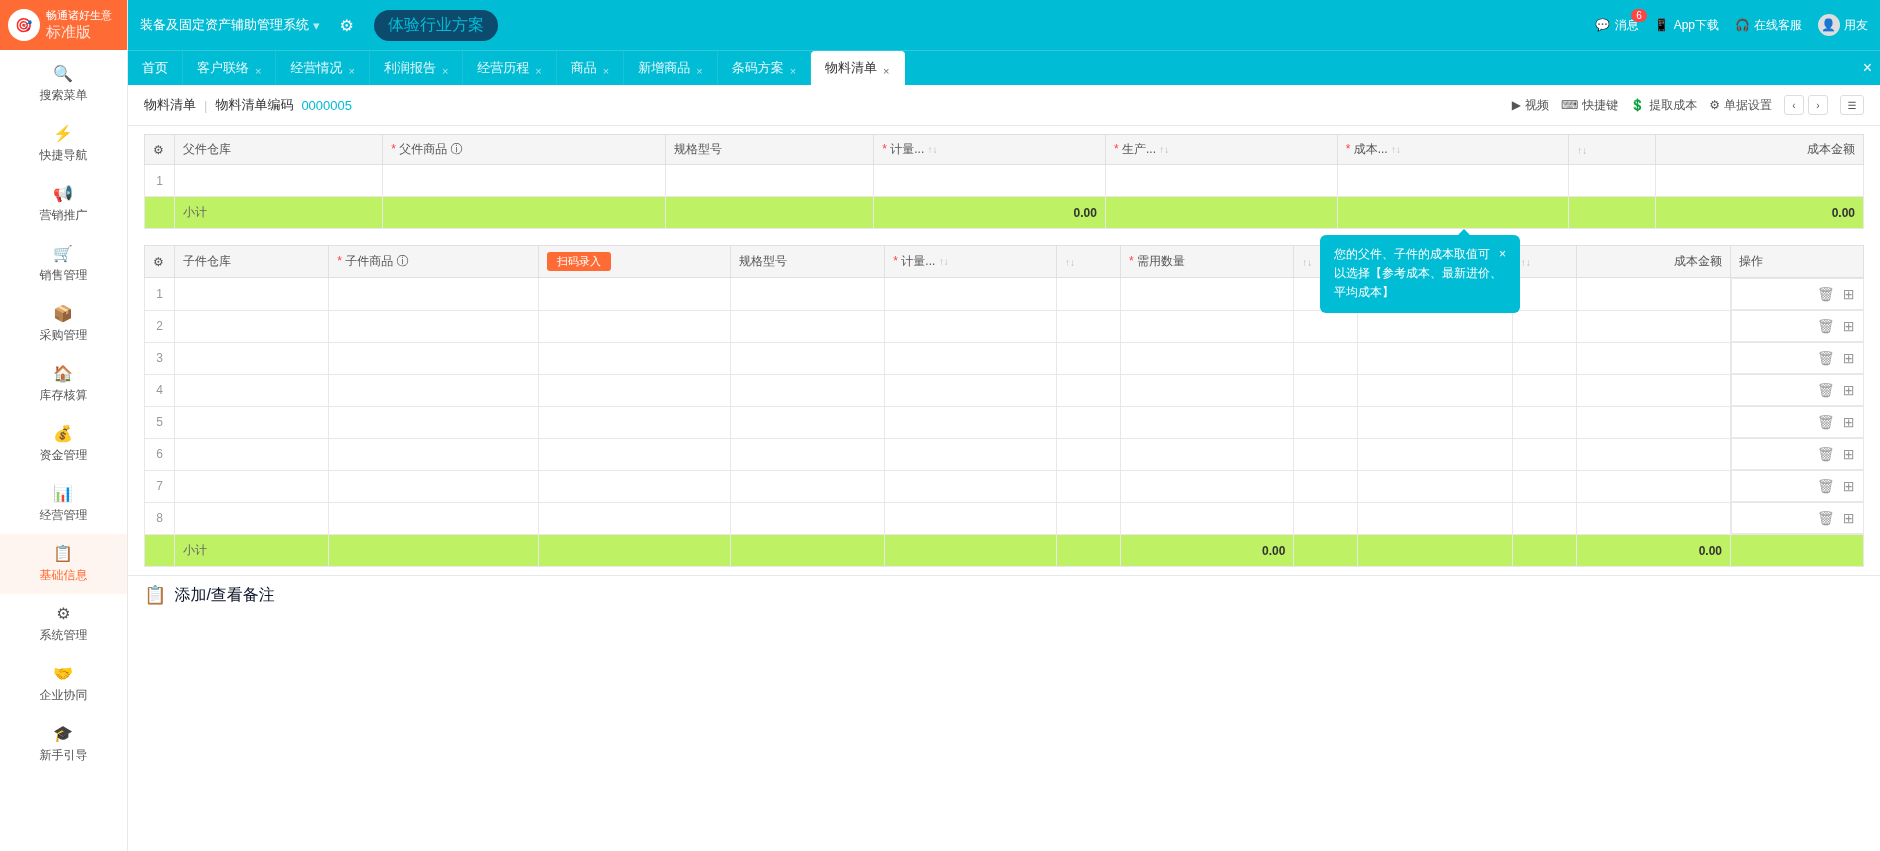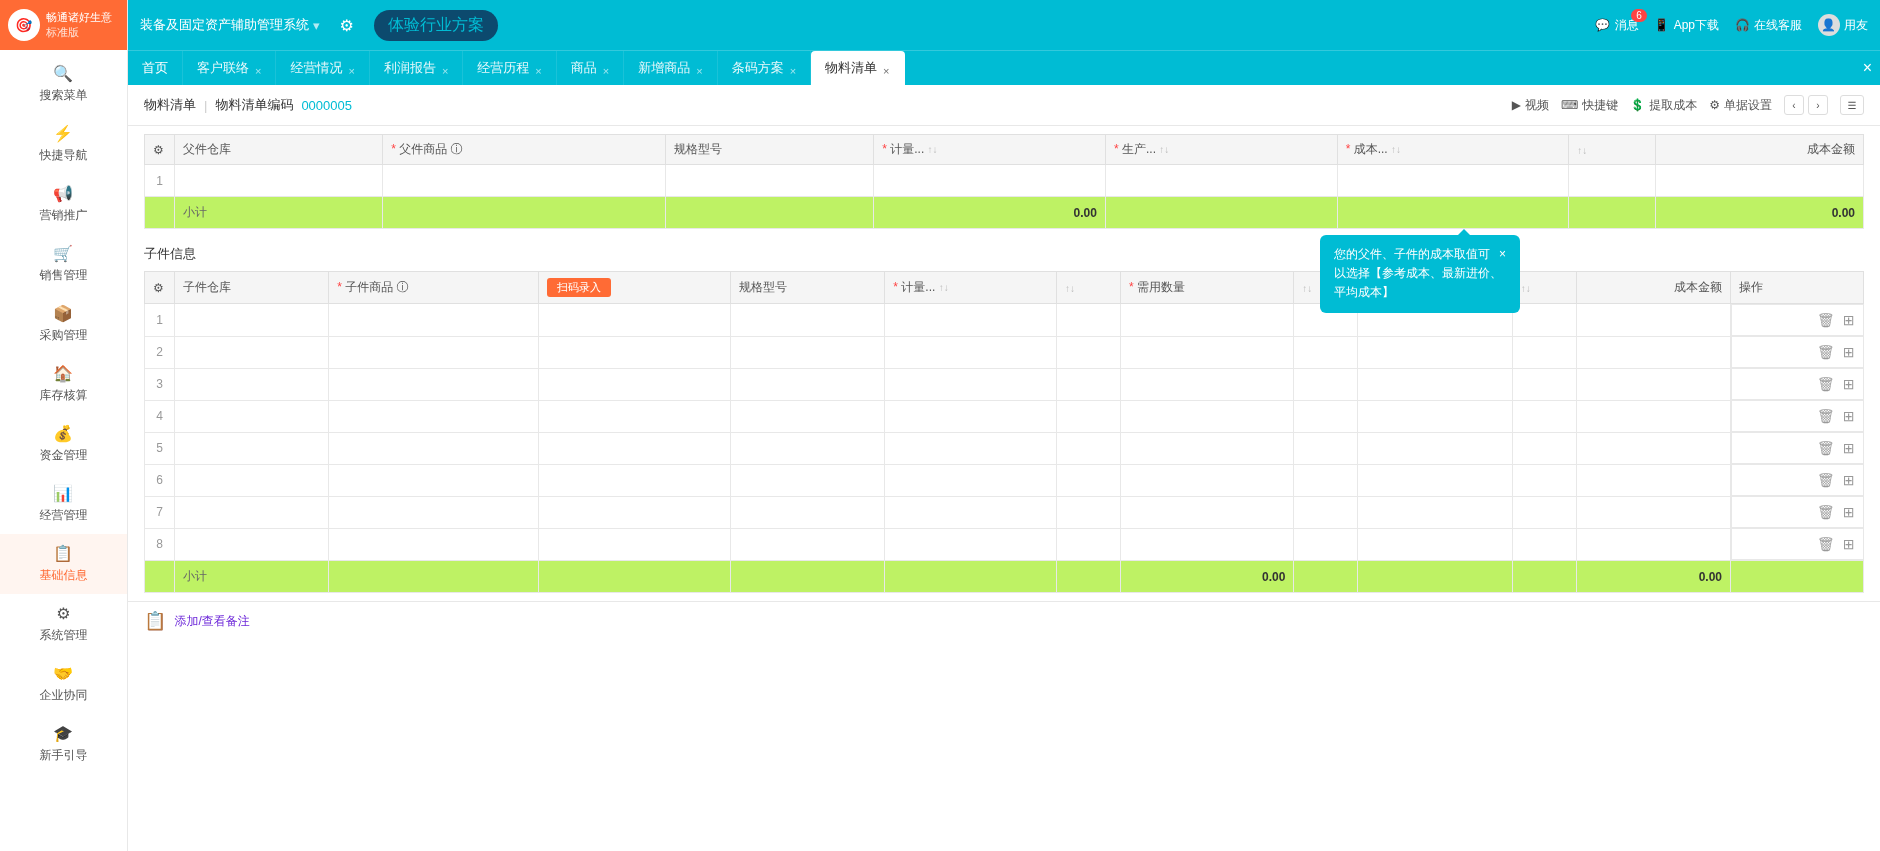--- a/index.html
+++ b/index.html
@@ -3,21 +3,21 @@
   <meta charset="utf-8">
   <style>
     * { box-sizing: border-box; margin: 0; padding: 0; }
     body { font-family: 'Microsoft YaHei', Arial, sans-serif; font-size: 13px; display: flex; height: 851px; overflow: hidden; background: #f5f5f5; }
 
     
     .sidebar { width: 128px; background: #fff; display: flex; flex-direction: column; border-right: 1px solid #e8e8e8; flex-shrink: 0; }
     .sidebar-logo { background: #ff6b35; padding: 10px 8px; display: flex; align-items: center; gap: 6px; height: 50px; }
     .sidebar-logo-icon { width: 32px; height: 32px; background: #fff; border-radius: 50%; display: flex; align-items: center; justify-content: center; font-size: 14px; color: #ff6b35; font-weight: bold; flex-shrink: 0; }
     .sidebar-logo-text { color: #fff; font-size: 11px; line-height: 1.3; }
-    .sidebar-logo-sub { font-size: 11px; color: rgba(255,255,255,0.8); }
+    .sidebar-logo-sub { font-size: 15px; color: rgba(255,255,255,0.8); }
     .sidebar-nav { flex: 1; overflow-y: auto; padding: 4px 0; }
     .sidebar-item { display: flex; flex-direction: column; align-items: center; padding: 10px 4px; cursor: pointer; color: #555; gap: 4px; font-size: 12px; }
     .sidebar-item.active { background: #fff5f0; color: #ff6b35; }
     .sidebar-item-icon { font-size: 16px; }
 
     
     .main { flex: 1; display: flex; flex-direction: column; overflow: hidden; }
 
     
     .topbar { background: #00bcd4; display: flex; align-items: center; height: 50px; padding: 0 12px; gap: 16px; flex-shrink: 0; }
@@ -289,21 +289,20 @@
             <td></td>
             <td></td>
             <td></td>
             <td style="text-align:right;font-weight:bold;">0.00</td>
           </tr>
         </tbody>
       </table>
     </div>
 
     <div class="section">
-      <div class="section-title">子件信息</div>
       <table class="data-table">
         <thead>
           <tr>
             <th class="col-settings">⚙</th>
             <th>子件仓库</th>
             <th><span class="required-star">*</span> 子件商品 ⓘ</th>
             <th><button class="scan-btn">扫码录入</button></th>
             <th>规格型号</th>
             <th><span class="required-star">*</span> 计量... <span class="sort-icon">↑↓</span></th>
             <th><span class="sort-icon">↑↓</span></th>
@@ -474,16 +473,16 @@
     <td></td>
     <td style="text-align:right;font-weight:bold;">0.00</td>
     <td></td>
   </tr>
           </tbody>
       </table>
     </div>
 
     <div class="bottom-bar">
       <span style="font-size:18px;color:#00bcd4;">📋</span>
-      <span style="font-size:12px;color:#6d28d9;">添加/查看备注</span>
+      <span style="font-size:16px;color:#0f172a;">添加/查看备注</span>
     </div>
   </div>
 </div>
 
 </body></html>

